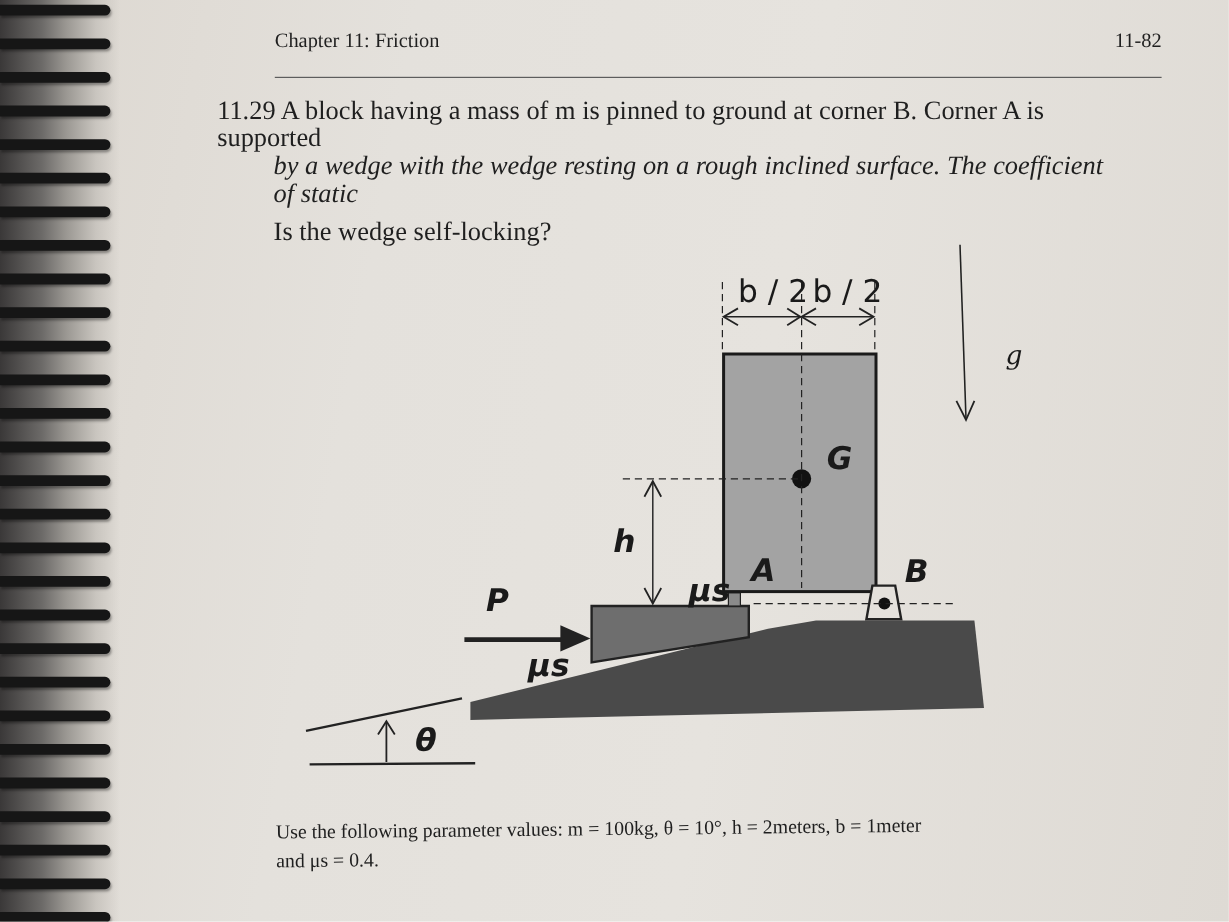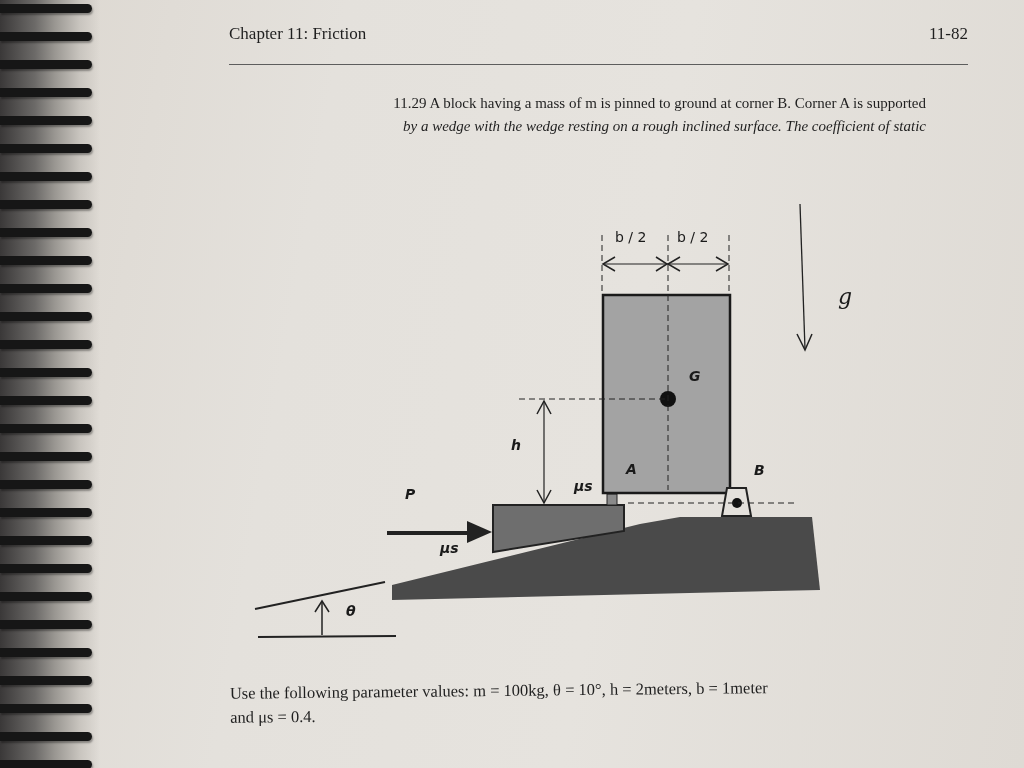--- a/index.html
+++ b/index.html
@@ -17,33 +17,33 @@
     position: absolute; left: 0; height: 9px; width: 92px;
     background: #161616; border-radius: 0 6px 6px 0;
     box-shadow: 1px 2px 2px rgba(0,0,0,0.35);
   }
   .page-header {
     position: absolute; left: 181px; top: 24px; width: 739px;
     display: flex; justify-content: space-between; font-size: 17px;
     border-bottom: 1.5px solid #5d5d5d; padding-bottom: 20px; margin-left: 48px;
   }
   .problem {
-    position: absolute; left: 181px; top: 92px; width: 745px;
-    font-size: 15px; line-height: 23px; text-align: right;
+    position: absolute; left: 181px; top: 80px; width: 745px;
+    font-size: 22px; line-height: 23px;
   }
   .problem .indent { padding-left: 47px; font-style: italic; }
   .problem .question { padding-left: 47px; margin-top: 9px; }
   .params {
     position: absolute; left: 230px; top: 678px; width: 720px;
     font-size: 16.5px; line-height: 24px; transform: rotate(-0.6deg);
   }
   svg.diagram { position: absolute; left: 0; top: 0; }
   .diag-label {
     position: absolute; font-family: "DejaVu Sans", sans-serif;
-    font-style: italic; font-weight: bold; font-size: 14px; color: #1a1a1a;
+    font-style: italic; font-weight: bold; font-size: 26px; color: #1a1a1a;
   }
   .g-label { font-family: "DejaVu Serif", serif; font-weight: normal; font-size: 22px; }
 </style>
 </head>
 <body>
 
 <div class="spiral" id="spiral">
     <div class="coil" style="top: 4px;"></div>
     <div class="coil" style="top: 32px;"></div>
     <div class="coil" style="top: 60px;"></div>
@@ -78,20 +78,21 @@
   <span>Chapter 11: Friction</span>
   <span>11-82</span>
 </div>
 
 <div class="problem">
   <div>
     <span>11.29</span>
     <span>A block having a mass of m is pinned to ground at corner B. Corner A is supported</span>
   </div>
   <div class="indent">by a wedge with the wedge resting on a rough inclined surface. The coefficient of static</div>
+  <div class="question">Is the wedge self-locking?</div>
 </div>
 
 <svg class="diagram" width="1024" height="768">
 
   <polygon points="392,600 392,585 640,524 680,517 812,517 820,590" fill="#4a4a4a"></polygon>
 
   <line x1="255" y1="609" x2="385" y2="582" stroke="#222" stroke-width="2"></line>
   <line x1="258" y1="637" x2="396" y2="636" stroke="#222" stroke-width="2"></line>
   <line x1="322" y1="635" x2="322" y2="602" stroke="#222" stroke-width="1.5"></line>
   <polyline points="315,612 322,601 329,612" fill="none" stroke="#222" stroke-width="1.5"></polyline>

